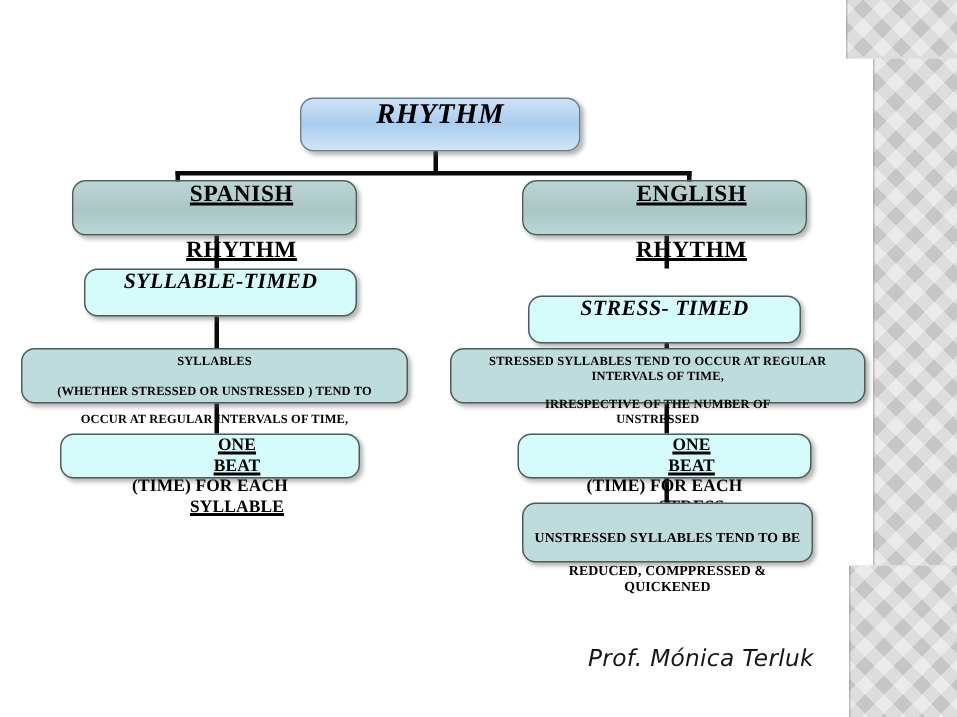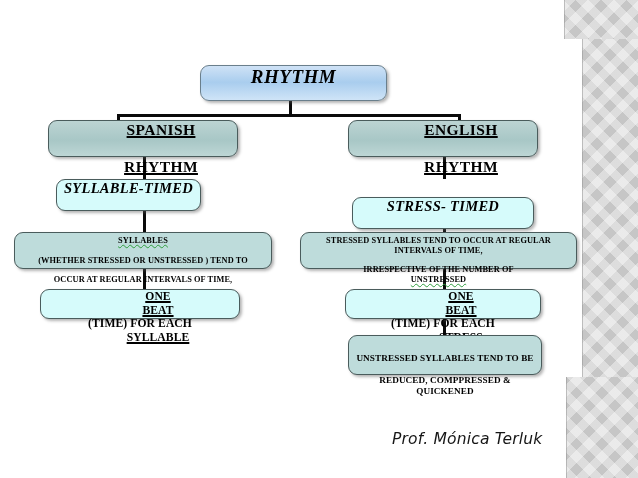--- a/index.html
+++ b/index.html
@@ -100,21 +100,20 @@
     font-weight: bold;
     font-size: 9.2px;
     letter-spacing: .1px;
     padding: 17px 6px;
   }
 
   .u { text-decoration: underline; text-decoration-thickness: 1.5px; margin-left: 36px; }
 
   
   .sq {
-    text-decoration: underline;
     text-decoration-style: wavy;
     text-decoration-color: #2f9e3f;
     text-decoration-thickness: 1px;
     text-underline-offset: 1px;
   }
 
   .signature {
     position: absolute;
     left: 392px;
     top: 430px;
@@ -153,25 +152,25 @@
   <div class="line vline" style="left:443px; top:315px; height:20px;"></div>
 
   <div class="node n-root" style="left:200px; top:65px; width:187px; height:36px;">
     <span>RHYTHM</span>
   </div>
 
   <div class="node n-l2" style="left:48px; top:120px; width:190px; height:37px;">
     <span><span class="u">SPANISH</span>&nbsp; <span class="u">RHYTHM</span></span>
   </div>
 
-  <div class="node n-l2" style="left:348px; top:120px; width:190px; height:37px;">
+  <div class="node n-l2" style="left:348px; top:120px; width:190px; height:37px;border-radius:10px;">
     <span><span class="u">ENGLISH</span>&nbsp; <span class="u">RHYTHM</span></span>
   </div>
 
-  <div class="node n-l3" style="left:56px; top:179px; width:145px; height:32px;">
+  <div class="node n-l3" style="left:56px; top:179px; width:182px; height:32px;">
     <span>SYLLABLE-TIMED</span>
   </div>
 
   <div class="node n-l3" style="left:352px; top:179px; width:182px; height:32px;margin-top:18px;">
     <span>STRESS-  TIMED</span>
   </div>
 
   <div class="node n-l4" style="left:14px; top:232px; width:258px; height:37px;">
     <span><span class="sq">SYLLABLES</span>&nbsp; <span>(WHETHER  STRESSED  OR UNSTRESSED )  TEND TO</span><br><span>OCCUR AT REGULAR INTERVALS OF TIME,</span></span>
   </div>

